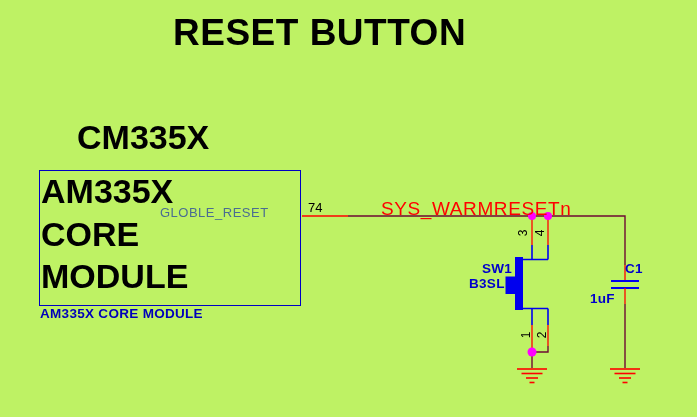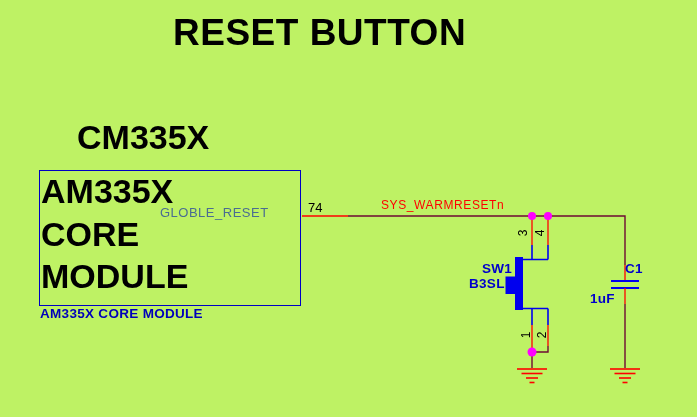--- a/index.html
+++ b/index.html
@@ -34,21 +34,21 @@
   .mod-caption{
     left:40px;top:307px;font-size:13.5px;font-weight:bold;
     color:var(--c-module-caption-blue);letter-spacing:0.3px;white-space:nowrap;line-height:1;
   }
   .pin-name{
     left:160px;top:206px;width:137px;text-align:left;font-size:13px;
     color:var(--c-pin-name-gray-blue);letter-spacing:0.5px;white-space:nowrap;line-height:1;
   }
   .pin-no{left:308px;top:201px;font-size:13px;color:#000;line-height:1;}
   .net-label{
-    left:381px;top:199px;font-size:12px;color:var(--c-net-label-red);
+    left:381px;top:199px;font-size:19px;color:var(--c-net-label-red);
     letter-spacing:0.6px;white-space:nowrap;line-height:1;
   }
   .comp-label{
     font-size:13.5px;font-weight:bold;color:var(--c-component-label-blue);
     letter-spacing:0.3px;line-height:1;white-space:nowrap;
   }
   .sw-ref{left:470px;top:262px;margin-left:12px;}
   .sw-val{left:469px;top:277px;}
   .cap-ref{left:625px;top:262px;}
   .cap-val{left:590px;top:292px;}

